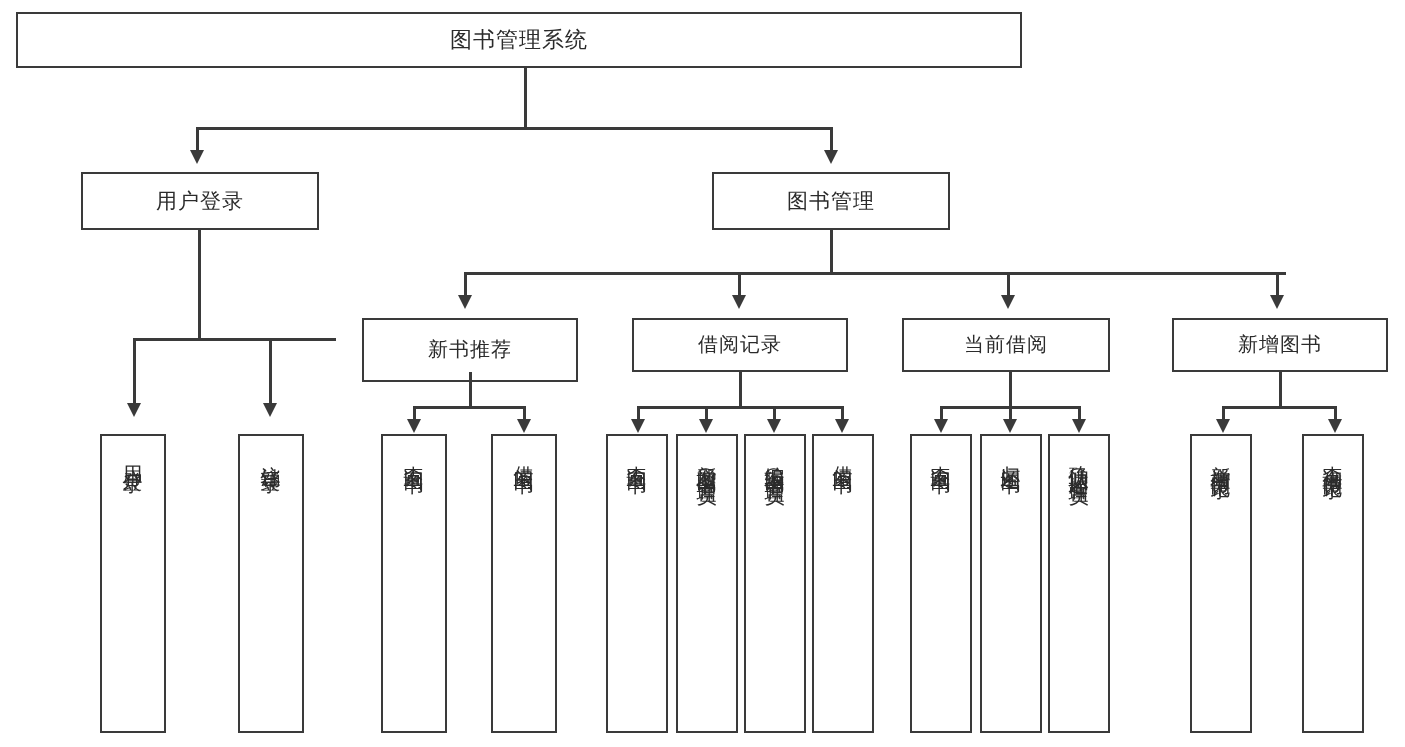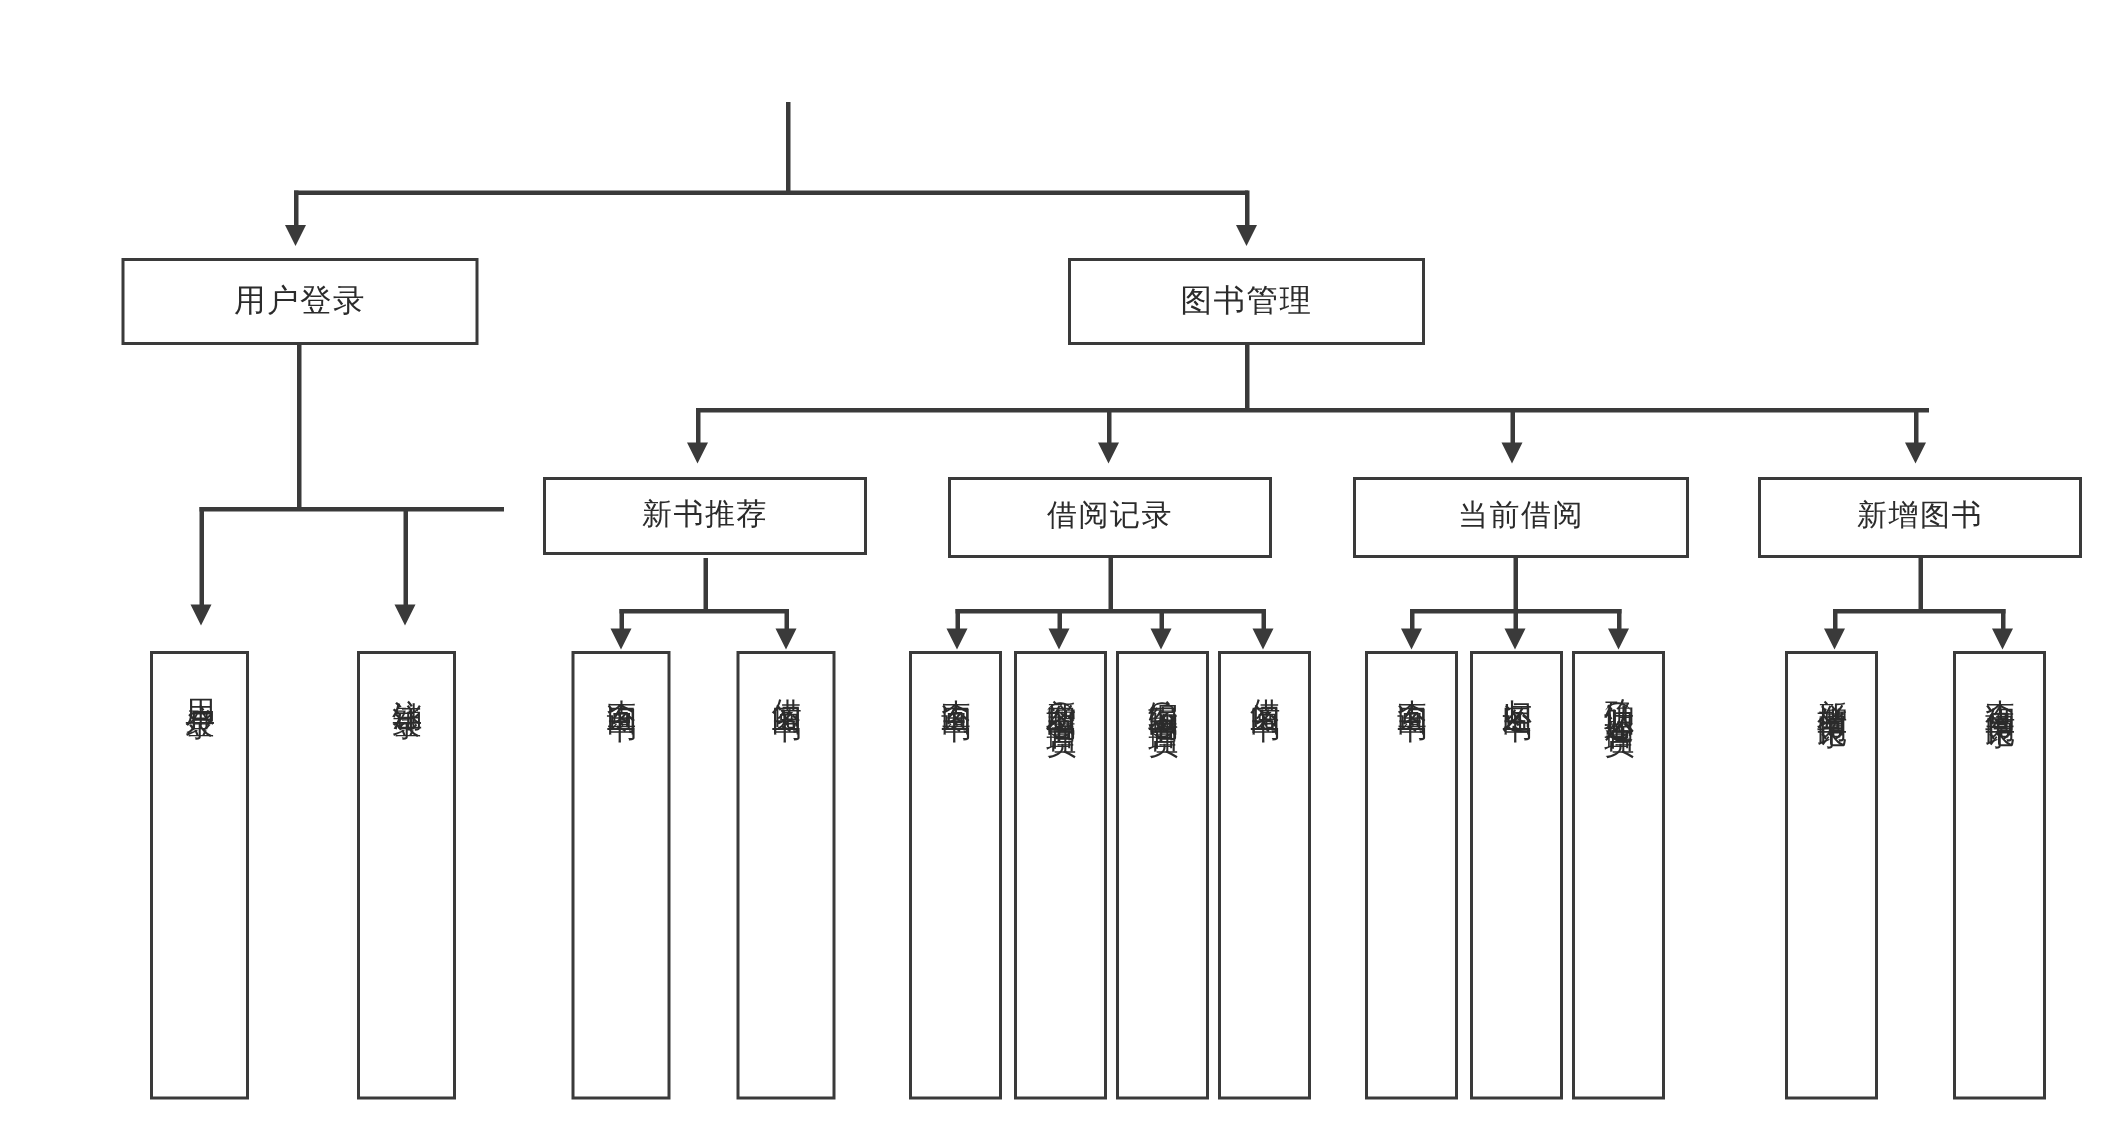--- a/index.html
+++ b/index.html
@@ -74,20 +74,23 @@
     color:#b8b8b8;
     white-space:nowrap;
     letter-spacing:0.5px;
   }
 </style>
 </head>
 <body>
 
 <div id="canvas">
 
+  <div class="node root" style="left:16px;top:12px;width:1006px;height:56px;">
+    <span>图书管理系统</span>
+  </div>
 
   <div class="ln vline" style="left:524px;top:68px;height:60px;"></div>
 
   <div class="ln hline" style="left:196px;top:127px;width:636px;"></div>
 
   <div class="ln vline" style="left:196px;top:127px;height:26px;"></div>
   <div class="arrow" style="left:190px;top:150px;"></div>
 
   <div class="ln vline" style="left:830px;top:127px;height:26px;"></div>
   <div class="arrow" style="left:824px;top:150px;"></div>
@@ -111,27 +114,27 @@
   <div class="ln hline" style="left:464px;top:272px;width:822px;"></div>
   <div class="ln vline" style="left:464px;top:272px;height:26px;"></div>
   <div class="arrow" style="left:458px;top:295px;"></div>
   <div class="ln vline" style="left:738px;top:272px;height:26px;"></div>
   <div class="arrow" style="left:732px;top:295px;"></div>
   <div class="ln vline" style="left:1007px;top:272px;height:26px;"></div>
   <div class="arrow" style="left:1001px;top:295px;"></div>
   <div class="ln vline" style="left:1276px;top:272px;height:26px;"></div>
   <div class="arrow" style="left:1270px;top:295px;"></div>
 
-  <div class="node lvl2" style="left:362px;top:318px;width:216px;height:52px;">
+  <div class="node lvl2" style="left:362px;top:318px;width:216px;height:64px;">
     <span>新书推荐</span>
   </div>
   <div class="node lvl2" style="left:632px;top:318px;width:216px;height:54px;">
     <span>借阅记录</span>
   </div>
-  <div class="node lvl2" style="left:902px;top:318px;width:224px;height:54px;">
+  <div class="node lvl2" style="left:902px;top:318px;width:208px;height:54px;">
     <span>当前借阅</span>
   </div>
   <div class="node lvl2" style="left:1172px;top:318px;width:216px;height:54px;">
     <span>新增图书</span>
   </div>
 
   <div class="ln vline" style="left:469px;top:372px;height:36px;"></div>
   <div class="ln hline" style="left:413px;top:406px;width:113px;"></div>
   <div class="ln vline" style="left:413px;top:406px;height:16px;"></div>
   <div class="arrow" style="left:407px;top:419px;"></div>

